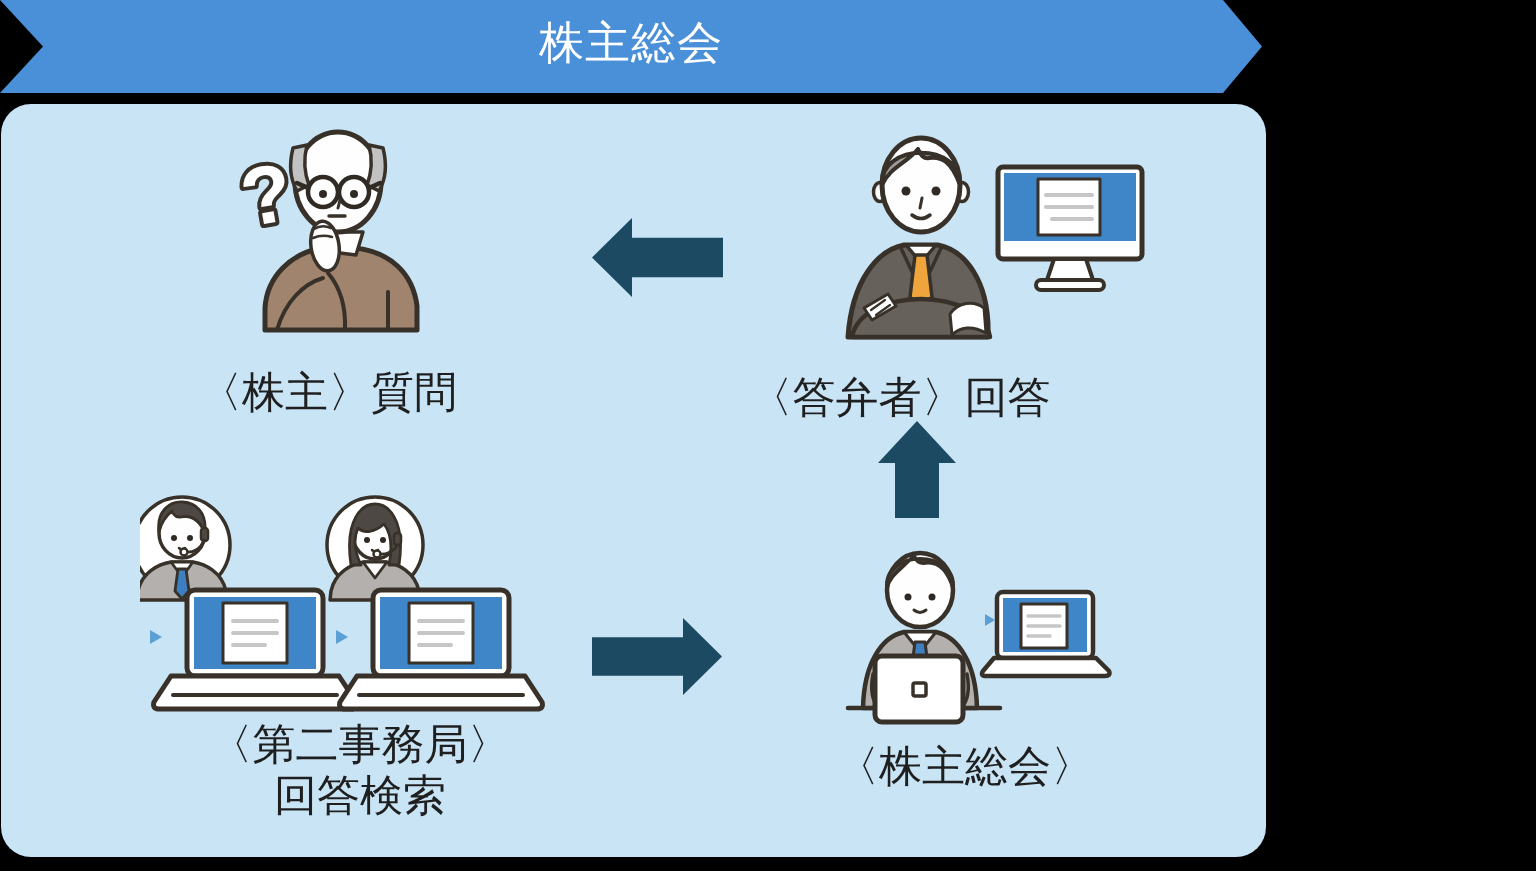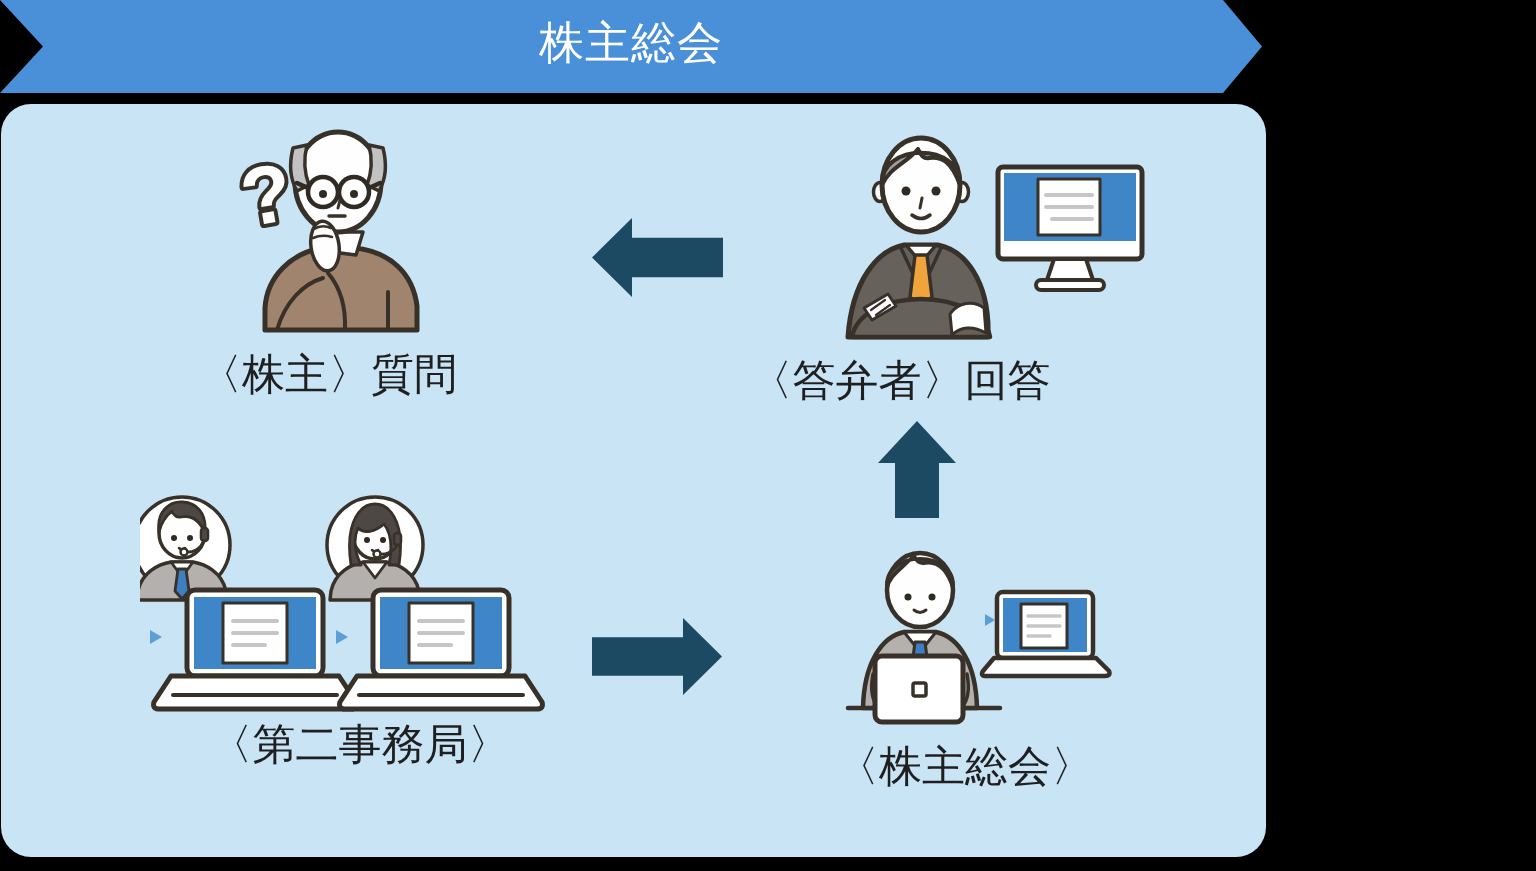--- a/index.html
+++ b/index.html
@@ -73,21 +73,21 @@
         </g>
         <circle cx="118" cy="68" r="4" fill="#2f2a24"></circle>
         <circle cx="149" cy="68" r="4" fill="#2f2a24"></circle>
         <path d="M 135 74 L 133 82" fill="none" stroke="var(--outline-dark,#383129)" stroke-width="3"></path>
         <path d="M 124 90 L 140 90" fill="none" stroke="var(--outline-dark,#383129)" stroke-width="3.5"></path>
         <ellipse cx="120" cy="120" rx="14" ry="25" transform="rotate(-8 120 120)" fill="#fefefe" stroke="var(--outline-dark,#383129)" stroke-width="3.5"></ellipse>
         <path d="M 109 103 Q 117 98 126 102" fill="none" stroke="var(--outline-dark,#383129)" stroke-width="2.5"></path>
         <path d="M 108 112 Q 117 108 127 111" fill="none" stroke="var(--outline-dark,#383129)" stroke-width="2.5"></path>
       </g>
     </svg>
-    <div class="label" style="left:158px;top:349px;width:340px">〈株主〉質問</div>
+    <div class="label" style="left:158px;top:367px;width:340px">〈株主〉質問</div>
   </div>
 
   <div>
     <svg class="abs" style="left:830px;top:128px" width="335" height="225" viewBox="0 0 335 225">
       <g stroke-linecap="round" stroke-linejoin="round">
         <path d="M 18 209 C 22 152 48 122 74 117 L 108 117 C 134 122 160 152 158 209 Z" fill="var(--suit-dark,#67615b)" stroke="var(--outline-dark,#383129)" stroke-width="5"></path>
         <path d="M 70 118 L 85 150" stroke="var(--outline-dark,#383129)" stroke-width="3.5" fill="none"></path>
         <path d="M 112 118 L 97 150" stroke="var(--outline-dark,#383129)" stroke-width="3.5" fill="none"></path>
         <path d="M 76 117 L 91 135 L 106 117 Z" fill="#ffffff" stroke="var(--outline-dark,#383129)" stroke-width="3.5"></path>
         <path d="M 85 127 L 97 127 L 102 169 L 91 179 L 80 169 Z" fill="var(--tie-orange,#f0a43c)" stroke="var(--outline-dark,#383129)" stroke-width="3.5"></path>
@@ -107,21 +107,21 @@
       </g>
       <g transform="translate(168,39)" stroke-linecap="round" stroke-linejoin="round">
         <rect x="0" y="0" width="144" height="92" rx="5" fill="#ffffff" stroke="var(--outline-dark,#383129)" stroke-width="5"></rect>
         <rect x="6" y="6" width="132" height="68" fill="var(--screen-blue,#3e86c8)"></rect>
         <rect x="40" y="12" width="62" height="56" fill="#ffffff" stroke="var(--outline-dark,#383129)" stroke-width="3"></rect>
         <path d="M 48 28 H 94 M 48 40 H 94 M 54 52 H 94" stroke="var(--doc-line-gray,#c6c6c6)" stroke-width="4" fill="none"></path>
         <path d="M 56 92 L 88 92 L 95 113 L 49 113 Z" fill="#ffffff" stroke="var(--outline-dark,#383129)" stroke-width="4"></path>
         <rect x="38" y="113" width="68" height="10" rx="5" fill="#ffffff" stroke="var(--outline-dark,#383129)" stroke-width="4"></rect>
       </g>
     </svg>
-    <div class="label" style="left:730px;top:355px;width:340px">〈答弁者〉回答</div>
+    <div class="label" style="left:730px;top:372px;width:340px">〈答弁者〉回答</div>
   </div>
 
   <div>
     <svg class="abs" style="left:140px;top:492px" width="420" height="230" viewBox="0 0 420 230">
       <defs>
         <g id="lp" stroke-linecap="round" stroke-linejoin="round">
           <rect x="0" y="0" width="136" height="86" rx="8" fill="#ffffff" stroke="var(--outline-dark,#383129)" stroke-width="5"></rect>
           <rect x="7" y="7" width="122" height="72" fill="var(--screen-blue,#3e86c8)"></rect>
           <rect x="36" y="13" width="64" height="60" fill="#ffffff" stroke="var(--outline-dark,#383129)" stroke-width="3"></rect>
           <path d="M 46 31 H 90 M 46 43 H 90 M 46 55 H 78" stroke="var(--doc-line-gray,#c6c6c6)" stroke-width="4" fill="none"></path>
@@ -156,20 +156,21 @@
         <path d="M 22 0 C 19 7 11 10 3 9" fill="none" stroke="var(--outline-dark,#383129)" stroke-width="2.8"></path>
         <circle cx="2" cy="9" r="3.5" fill="#ffffff" stroke="var(--outline-dark,#383129)" stroke-width="2.5"></circle>
       </g>
       <use href="#lp" x="47" y="98"></use>
       <use href="#lp" x="233" y="98"></use>
       <path d="M 0 0 L 12 7 L 0 14 Z" transform="translate(10,138)" fill="var(--marker-blue,#5b9fd5)"></path>
       <path d="M 0 0 L 12 7 L 0 14 Z" transform="translate(196,138)" fill="var(--marker-blue,#5b9fd5)"></path>
     </svg>
     <div class="label" style="left:170px;top:719px;width:380px">
       <div>〈第二事務局〉</div>
+      <div>回答検索</div>
     </div>
   </div>
 
   <div>
     <svg class="abs" style="left:828px;top:538px" width="330" height="190" viewBox="0 0 330 190">
       <g stroke-linecap="round" stroke-linejoin="round">
         <path d="M 20 170 H 46 M 137 170 H 172" stroke="var(--outline-dark,#383129)" stroke-width="4.5" fill="none"></path>
         <g>
           <ellipse cx="92" cy="52" rx="33" ry="37" fill="#fefefe" stroke="var(--outline-dark,#383129)" stroke-width="4.5"></ellipse>
           <path d="M 59 50 C 55 11 129 11 125 50 C 118 28 108 23 97 25 C 92 26 88 23 86 17 C 75 31 63 35 59 50 Z" fill="var(--hair-dark,#4d4843)" stroke="var(--outline-dark,#383129)" stroke-width="3.5"></path>

